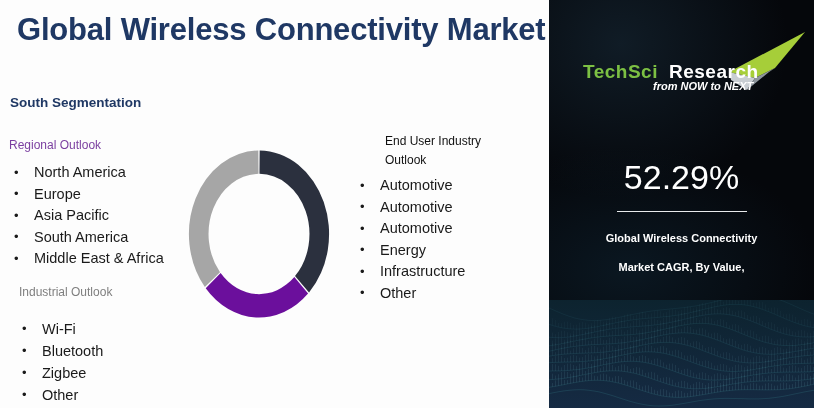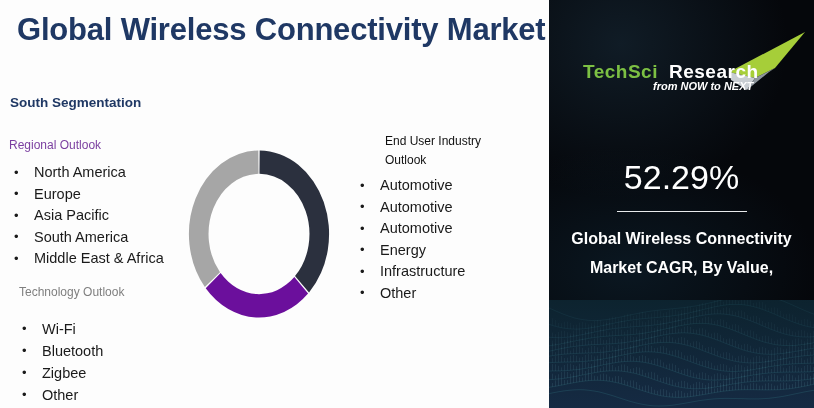--- a/index.html
+++ b/index.html
@@ -165,21 +165,21 @@
     width: 130px; height: 1px;
     background: #e8eaec;
   }
 
   #cagr-caption {
     position: absolute;
     left: 0; top: 224px;
     width: 265px;
     text-align: center;
     color: #ffffff;
-    font-size: 16px;
+    font-size: 11px;
     font-weight: bold;
     line-height: 29px;
   }
   #cagr-caption div { white-space: nowrap; }
 
   
   #wave {
     position: absolute;
     left: 0; bottom: 0;
     width: 265px; height: 108px;
@@ -201,21 +201,21 @@
     <div id="regional-heading" class="col-heading" style="color: rgb(123, 63, 160);">Regional Outlook</div>
 
     <ul id="regional-list" class="bullets">
       <li>North America</li>
       <li>Europe</li>
       <li>Asia Pacific</li>
       <li>South America</li>
       <li>Middle East &amp;  Africa</li>
     </ul>
 
-    <div id="technology-heading" class="col-heading" style="color: rgb(127, 127, 127);">Technology Outlook</div>
+    <div id="technology-heading" class="col-heading" style="color: rgb(127, 127, 127);">Industrial Outlook</div>
 
     <ul id="technology-list" class="bullets">
       <li>Wi-Fi</li>
       <li>Bluetooth</li>
       <li>Zigbee</li>
       <li>Other</li>
     </ul>
 
     <div id="enduser-heading" class="col-heading" style="color: rgb(17, 17, 17);">End User Industry Outlook</div>
 

